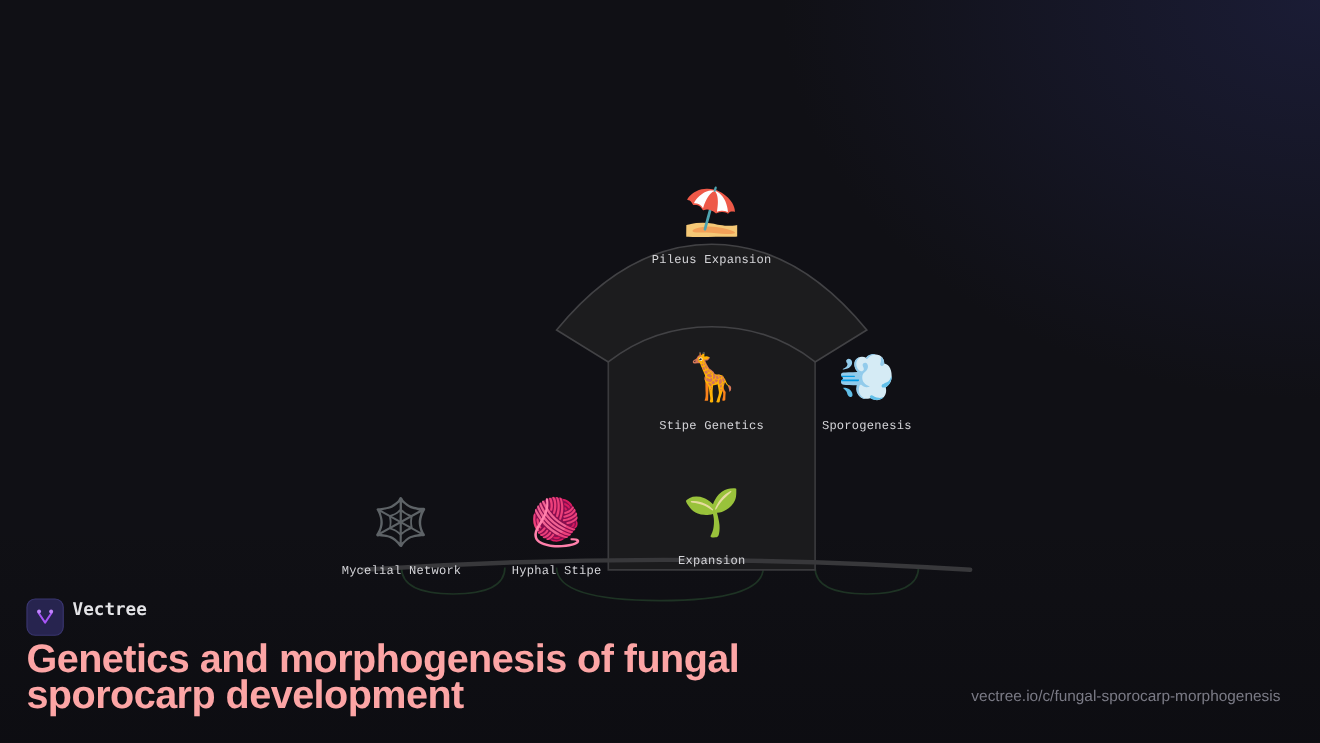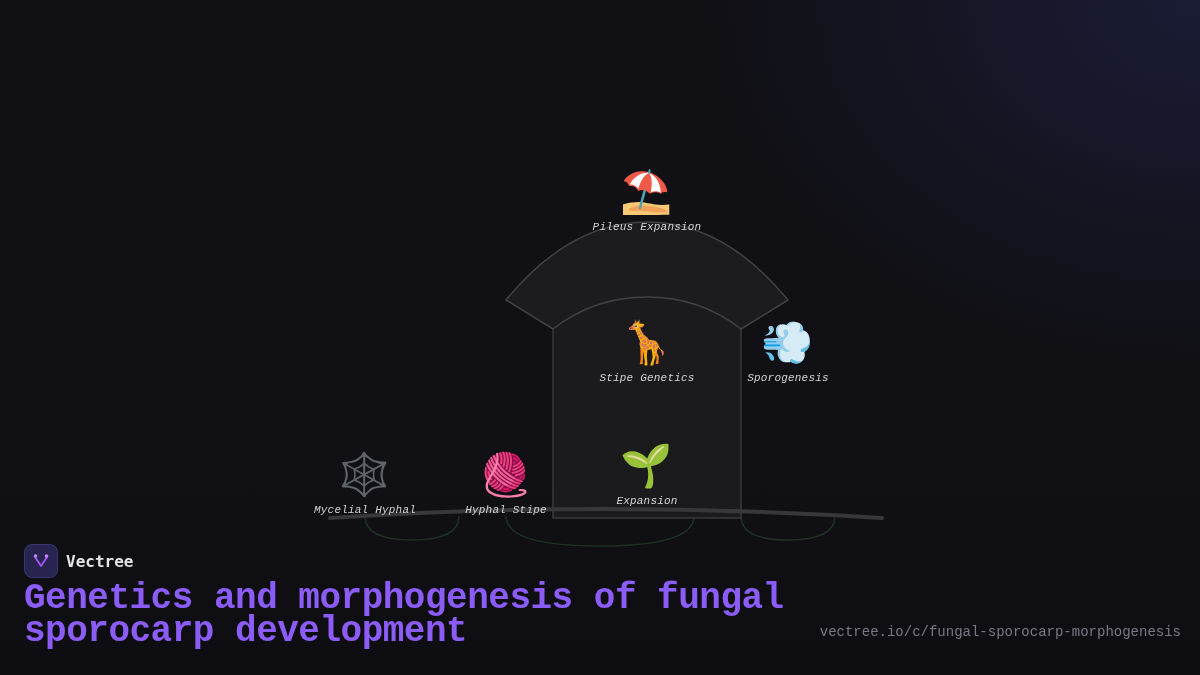--- a/index.html
+++ b/index.html
@@ -17,45 +17,44 @@
   svg.diagram { position:absolute; left:0; top:0; }
   .node {
     position:absolute; transform:translateX(-50%);
     display:flex; flex-direction:column; align-items:center;
   }
   .node .emoji {
     font-size:42px; line-height:48px; height:50px;
     font-family: "DejaVu Sans", sans-serif;
   }
   .node .label {
-    font-size:11px; color:#d4d4d8; white-space:nowrap; margin-top:3px;
+    font-size:11px; color:#d4d4d8; white-space:nowrap; margin-top:13px;
     letter-spacing:0.2px;
-    font-style:italic;
   }
   .brand {
-    position:absolute; left:24px; top:544px; display:flex; align-items:center; gap:8px;
+    position:absolute; left:24px; top:544px; display:flex; gap:8px;
   }
   .brand-logo {
     width:32px; height:32px; border-radius:8px; background:#27244f;
     border:1px solid #3a3670; display:flex; align-items:center; justify-content:center;
   }
   .brand-name {
     color:#e4e4e7; font-size:16px; font-weight:bold;
     font-family: "DejaVu Sans Mono", monospace;
   }
   .title {
     position:absolute; left:24px; top:582px; width:820px;
-    color:#8b5cf6; font-size:36px; line-height:33px; font-weight:bold;
-    font-family: Liberation Mono, monospace; letter-spacing:-0.5px;
+    color:#fca5a5; font-size:36px; line-height:33px; font-weight:bold;
+    font-family: Liberation Sans, sans-serif; letter-spacing:-0.5px;
     margin:0;
   }
   .url {
-    position:absolute; right:19px; top:624px;
+    position:absolute; right:36px; top:624px;
     color:#7a7a85; font-size:14px;
-    font-family: Liberation Mono, monospace;
+    font-family: Liberation Sans, sans-serif;
   }
 </style>
 </head>
 <body>
 
 <div class="bg-glow"></div>
 
 <svg class="diagram" width="1200" height="675">
 
   <path d="M365 516 Q365 540 412 540 Q459 540 459 516" fill="none" stroke="#1e3324" stroke-width="1.5"></path>
@@ -89,21 +88,21 @@
   <span class="label">Expansion</span>
 </div>
 
 <div class="node" style="left:506px; top:451px;">
   <span class="emoji">🧶</span>
   <span class="label">Hyphal Stipe</span>
 </div>
 
 <div class="node" style="left:365px; top:451px;">
   <span class="emoji">🕸️</span>
-  <span class="label">Mycelial Hyphal</span>
+  <span class="label">Mycelial Network</span>
 </div>
 
 <div class="brand">
   <div class="brand-logo">
     <svg width="18" height="18" viewBox="0 0 18 18">
       <path d="M3 5 L9 14 L15 5" fill="none" stroke="#a855f7" stroke-width="1.8" stroke-linecap="round" stroke-linejoin="round"></path>
       <circle cx="3.5" cy="4" r="1.8" fill="#c084fc"></circle>
       <circle cx="14.5" cy="4" r="1.8" fill="#c084fc"></circle>
     </svg>
   </div>

